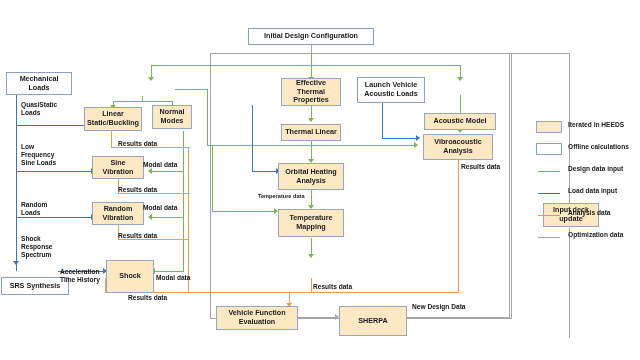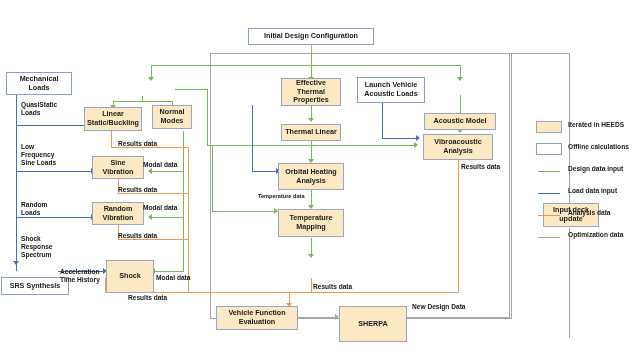--- a/index.html
+++ b/index.html
@@ -217,21 +217,21 @@
   </div>
 
   <div class="node heeds" style="left:543px;top:203px;width:56px;height:24px;">
     <span>Input deck update</span>
   </div>
 
   <div class="node heeds" style="left:216px;top:306px;width:82px;height:24px;">
     <span>Vehicle Function Evaluation</span>
   </div>
 
-  <div class="node heeds" style="left:339px;top:306px;width:68px;height:36px;text-align:right;">
+  <div class="node heeds" style="left:339px;top:306px;width:68px;height:30px;text-align:right;">
     <span>SHERPA</span>
   </div>
 
   <div class="lbl" style="left:21px;top:101px;">QuasiStatic
 Loads</div>
   <div class="lbl" style="left:21px;top:143px;">Low
 Frequency
 Sine Loads</div>
   <div class="lbl" style="left:21px;top:201px;">Random
 Loads</div>

